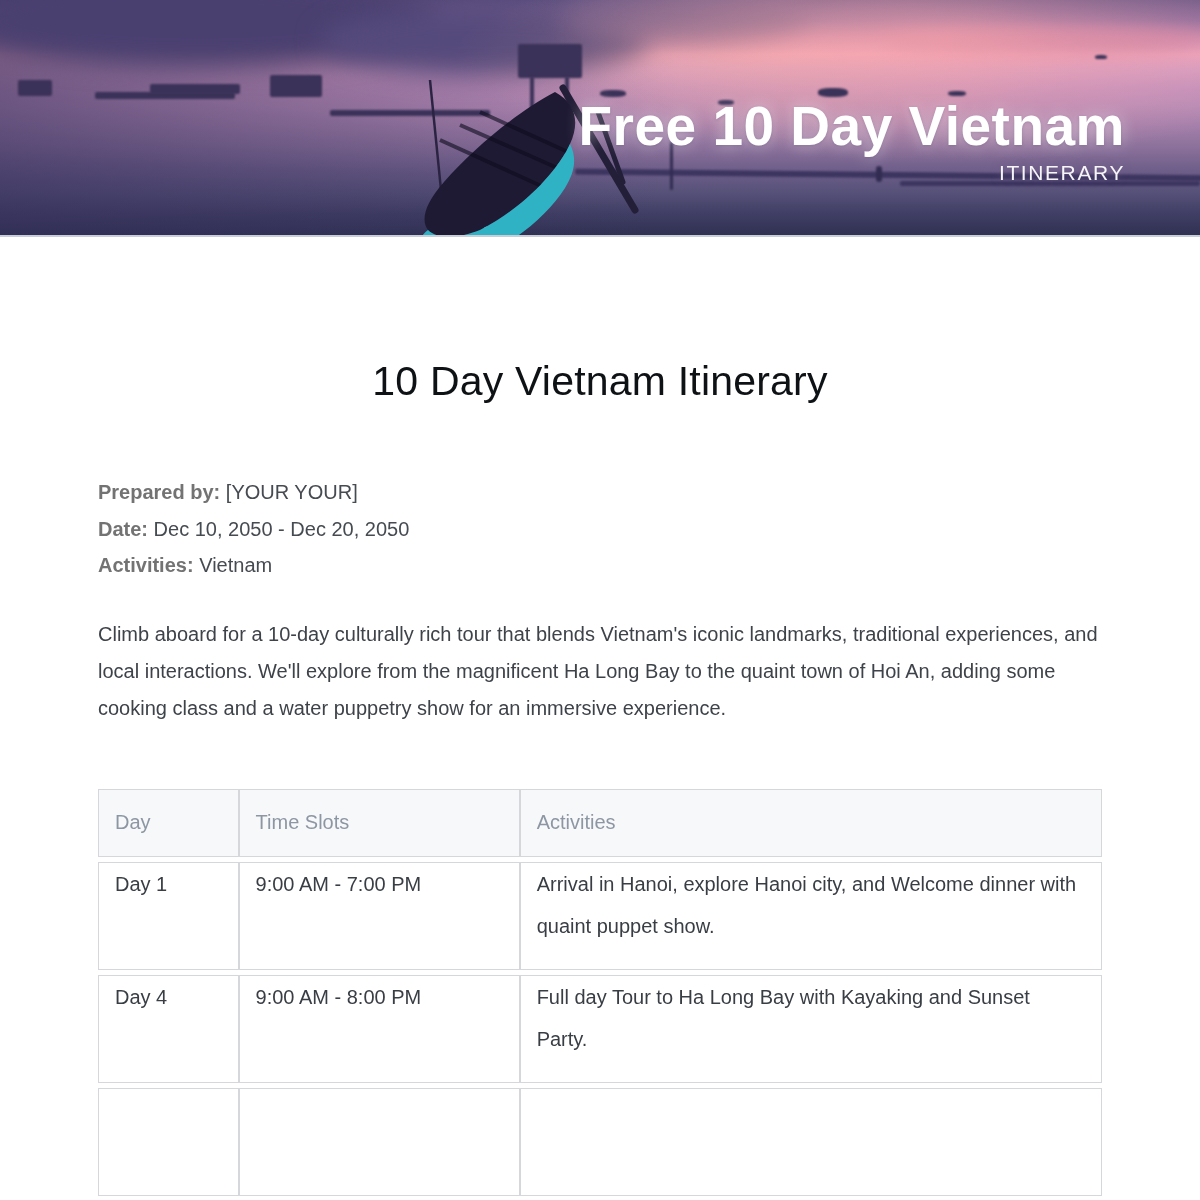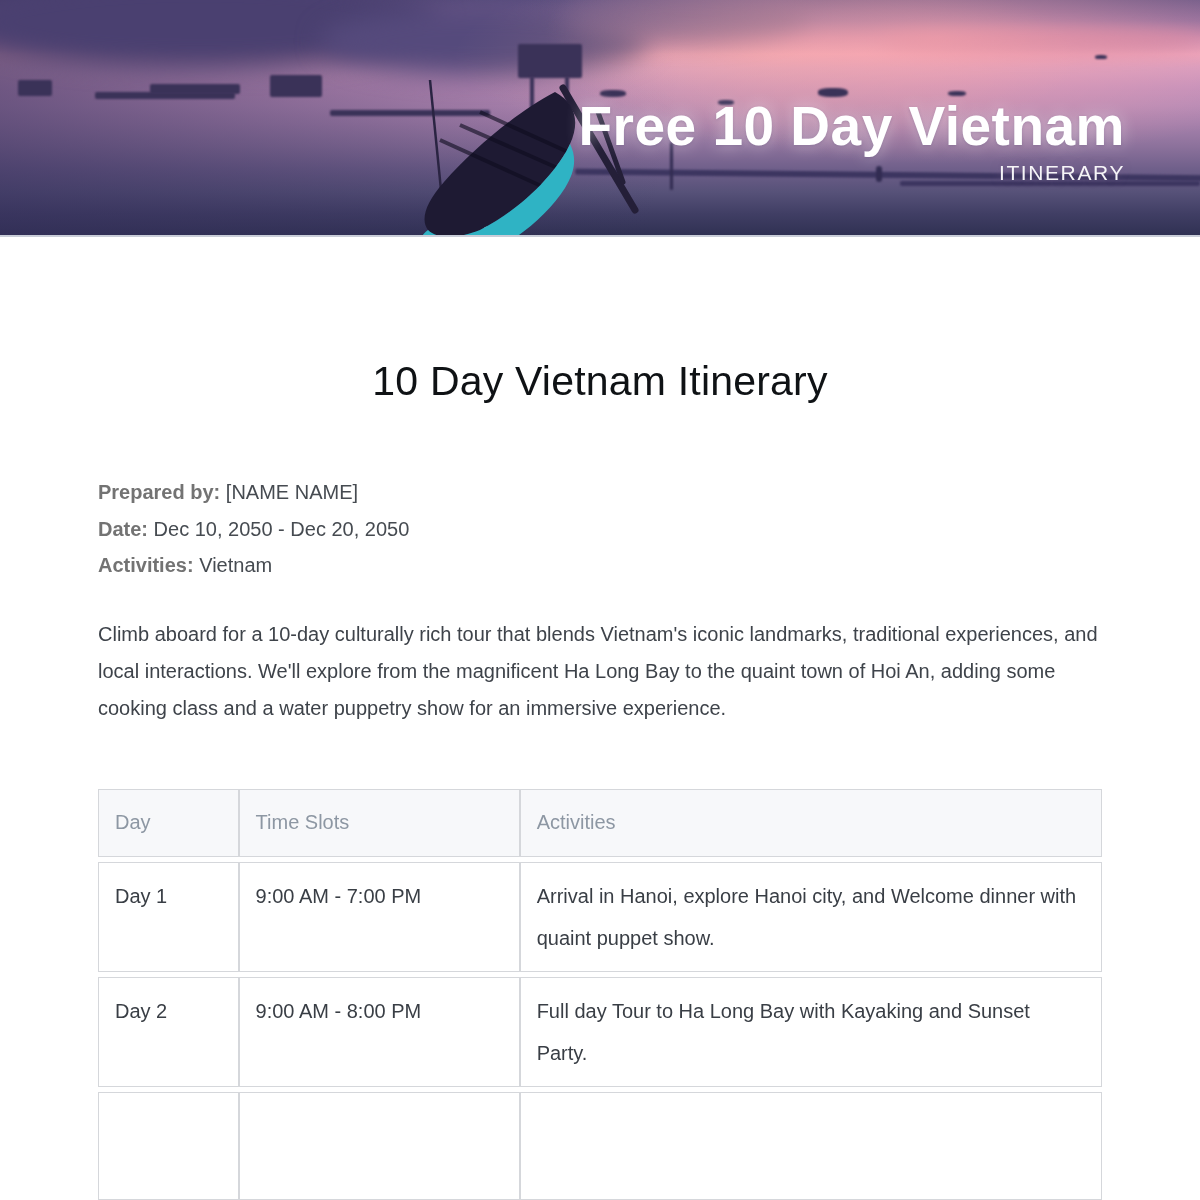--- a/index.html
+++ b/index.html
@@ -87,21 +87,21 @@
   col.c-act  { width: 58%; }
   .itinerary th {
     background: #f7f8fa; border: 1px solid #d5d7db;
     height: 68px; padding: 0 16px;
     font-weight: normal; font-size: 20px; color: #8d97a3;
     text-align: left; vertical-align: middle;
   }
   .itinerary th + th, .itinerary td + td { border-left: 1px solid #d5d7db; }
   .itinerary td {
     border: 1px solid #d5d7db; background: #ffffff;
-    height: 108px; padding: 12px 16px;
+    height: 108px; padding: 0 16px;
     font-size: 20px; line-height: 42px; color: #393e45;
     vertical-align: top;
   }
 </style>
 </head>
 <body>
 
 <div class="page">
 
   <header class="hero">
@@ -145,21 +145,21 @@
     </div>
   </header>
 
   <main class="content">
 
     <h1 class="doc-title">10 Day Vietnam Itinerary</h1>
 
     <div class="meta">
       <p>
         <b>Prepared by:</b>
-        <span>[NAME NAME]</span>
+        <span>[YOUR YOUR]</span>
       </p>
       <p>
         <b>Date:</b>
         <span>Dec 10, 2050 - Dec 20, 2050</span>
       </p>
       <p>
         <b>Activities:</b>
         <span>Vietnam</span>
       </p>
     </div>
@@ -179,21 +179,21 @@
           <th>Activities</th>
         </tr>
       </thead>
       <tbody>
         <tr>
           <td>Day 1</td>
           <td>9:00 AM - 7:00 PM</td>
           <td>Arrival in Hanoi, explore Hanoi city, and Welcome dinner with quaint puppet show.</td>
         </tr>
         <tr>
-          <td>Day 2</td>
+          <td>Day 4</td>
           <td>9:00 AM - 8:00 PM</td>
           <td>Full day Tour to Ha Long Bay with Kayaking and Sunset Party.</td>
         </tr>
         <tr>
           <td></td>
           <td></td>
           <td></td>
         </tr>
       </tbody>
     </table>

